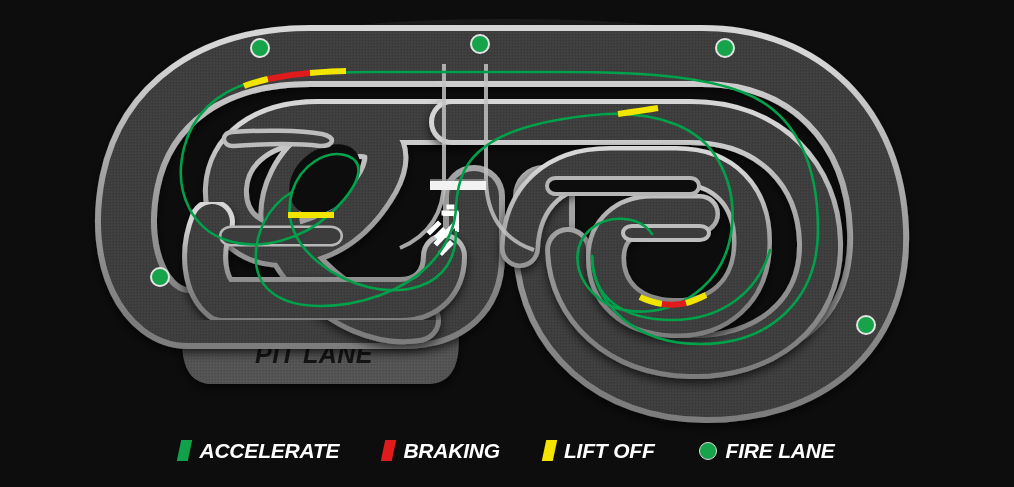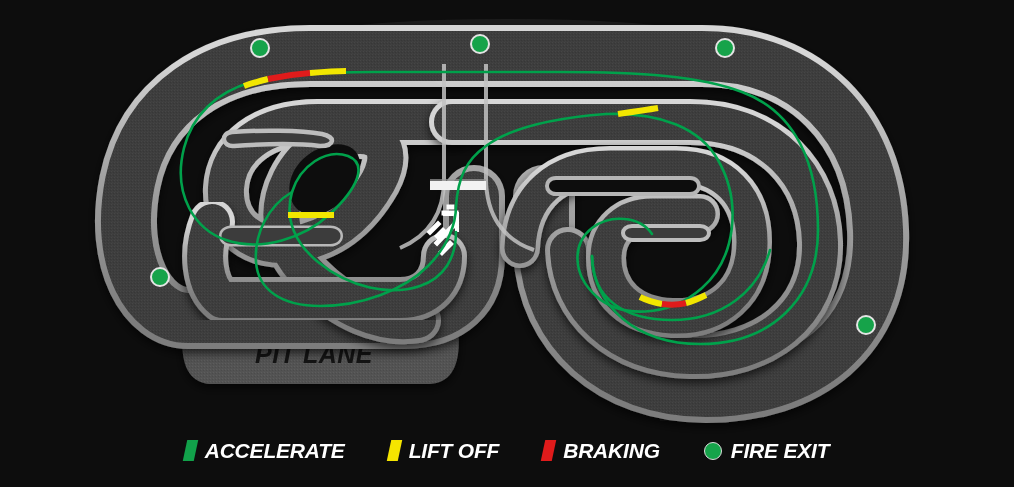--- a/index.html
+++ b/index.html
@@ -335,29 +335,29 @@
   </svg>
 
   <div id="legend">
 
     <div class="legend-item">
       <span class="legend-swatch" style="background:#11a14a"></span>
       <span class="legend-label">ACCELERATE</span>
     </div>
 
     <div class="legend-item">
+      <span class="legend-swatch" style="background:#e01b1b"></span>
+      <span class="legend-label">BRAKING</span>
+    </div>
+
+    <div class="legend-item">
       <span class="legend-swatch" style="background:#f5e500"></span>
       <span class="legend-label">LIFT OFF</span>
     </div>
 
     <div class="legend-item">
-      <span class="legend-swatch" style="background:#e01b1b"></span>
-      <span class="legend-label">BRAKING</span>
+      <span class="legend-dot"></span>
+      <span class="legend-label">FIRE LANE</span>
     </div>
 
-    <div class="legend-item">
-      <span class="legend-dot"></span>
-      <span class="legend-label">FIRE EXIT</span>
-    </div>
-
   </div>
 
 </div>
 
 </body></html>

